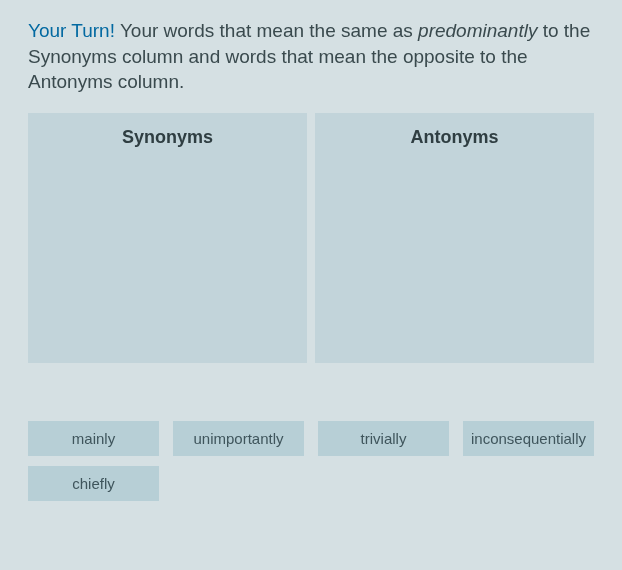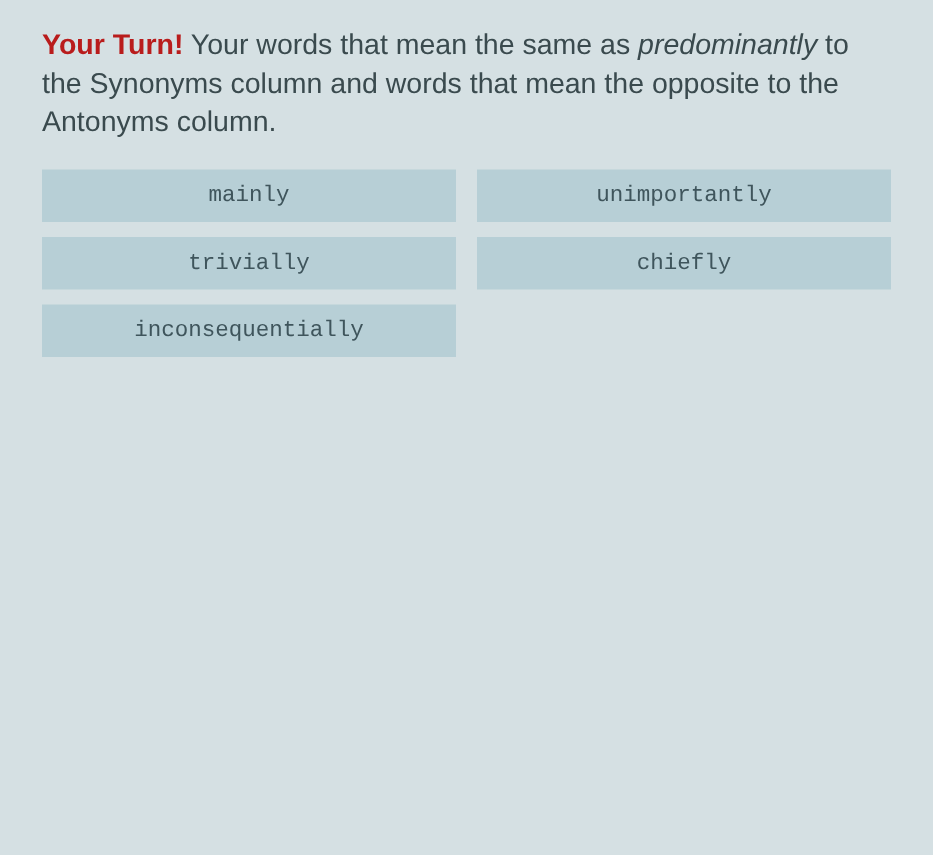--- a/index.html
+++ b/index.html
@@ -13,22 +13,22 @@
   .container {
     padding: 18px 28px 20px 28px;
   }
   .instructions {
     font-size: 19px;
     line-height: 1.35;
     color: #3a4a4e;
     margin-bottom: 18px;
   }
   .your-turn {
-    color: #b91c1c;
-    font-weight: 700;
+    color: #0369a1;
+    font-weight: 400;
   }
   .italic {
     font-style: italic;
   }
   .columns {
     display: flex;
     gap: 8px;
     margin-bottom: 58px;
   }
   .drop-column {
@@ -38,45 +38,52 @@
     padding-top: 14px;
     text-align: center;
   }
   .col-header {
     font-weight: 700;
     font-size: 18px;
     color: #2f3e42;
   }
   .word-bank {
     display: grid;
-    grid-template-columns: repeat(2, 1fr);
+    grid-template-columns: repeat(4, 1fr);
     gap: 10px 14px;
-    font-family: Liberation Mono, monospace;
   }
   .word-tile {
     background: #b7cfd6;
     color: #3f555c;
     font-size: 15px;
     text-align: center;
     padding: 9px 4px;
     cursor: grab;
     user-select: none;
   }
 </style>
 </head>
 <body>
 
 <div class="container">
 
   <p class="instructions">
     <span class="your-turn">Your Turn!</span><span> Your words that mean the same as </span><span class="italic">predominantly</span><span> to the Synonyms column and words that mean the opposite to the Antonyms column.</span>
   </p>
 
+  <div class="columns">
+    <div class="drop-column">
+      <div class="col-header">Synonyms</div>
+    </div>
+    <div class="drop-column">
+      <div class="col-header">Antonyms</div>
+    </div>
+  </div>
 
   <div class="word-bank">
     <div class="word-tile">mainly</div>
     <div class="word-tile">unimportantly</div>
     <div class="word-tile">trivially</div>
+    <div class="word-tile">inconsequentially</div>
     <div class="word-tile">chiefly</div>
-    <div class="word-tile">inconsequentially</div>
   </div>
 
 </div>
 
 </body></html>

